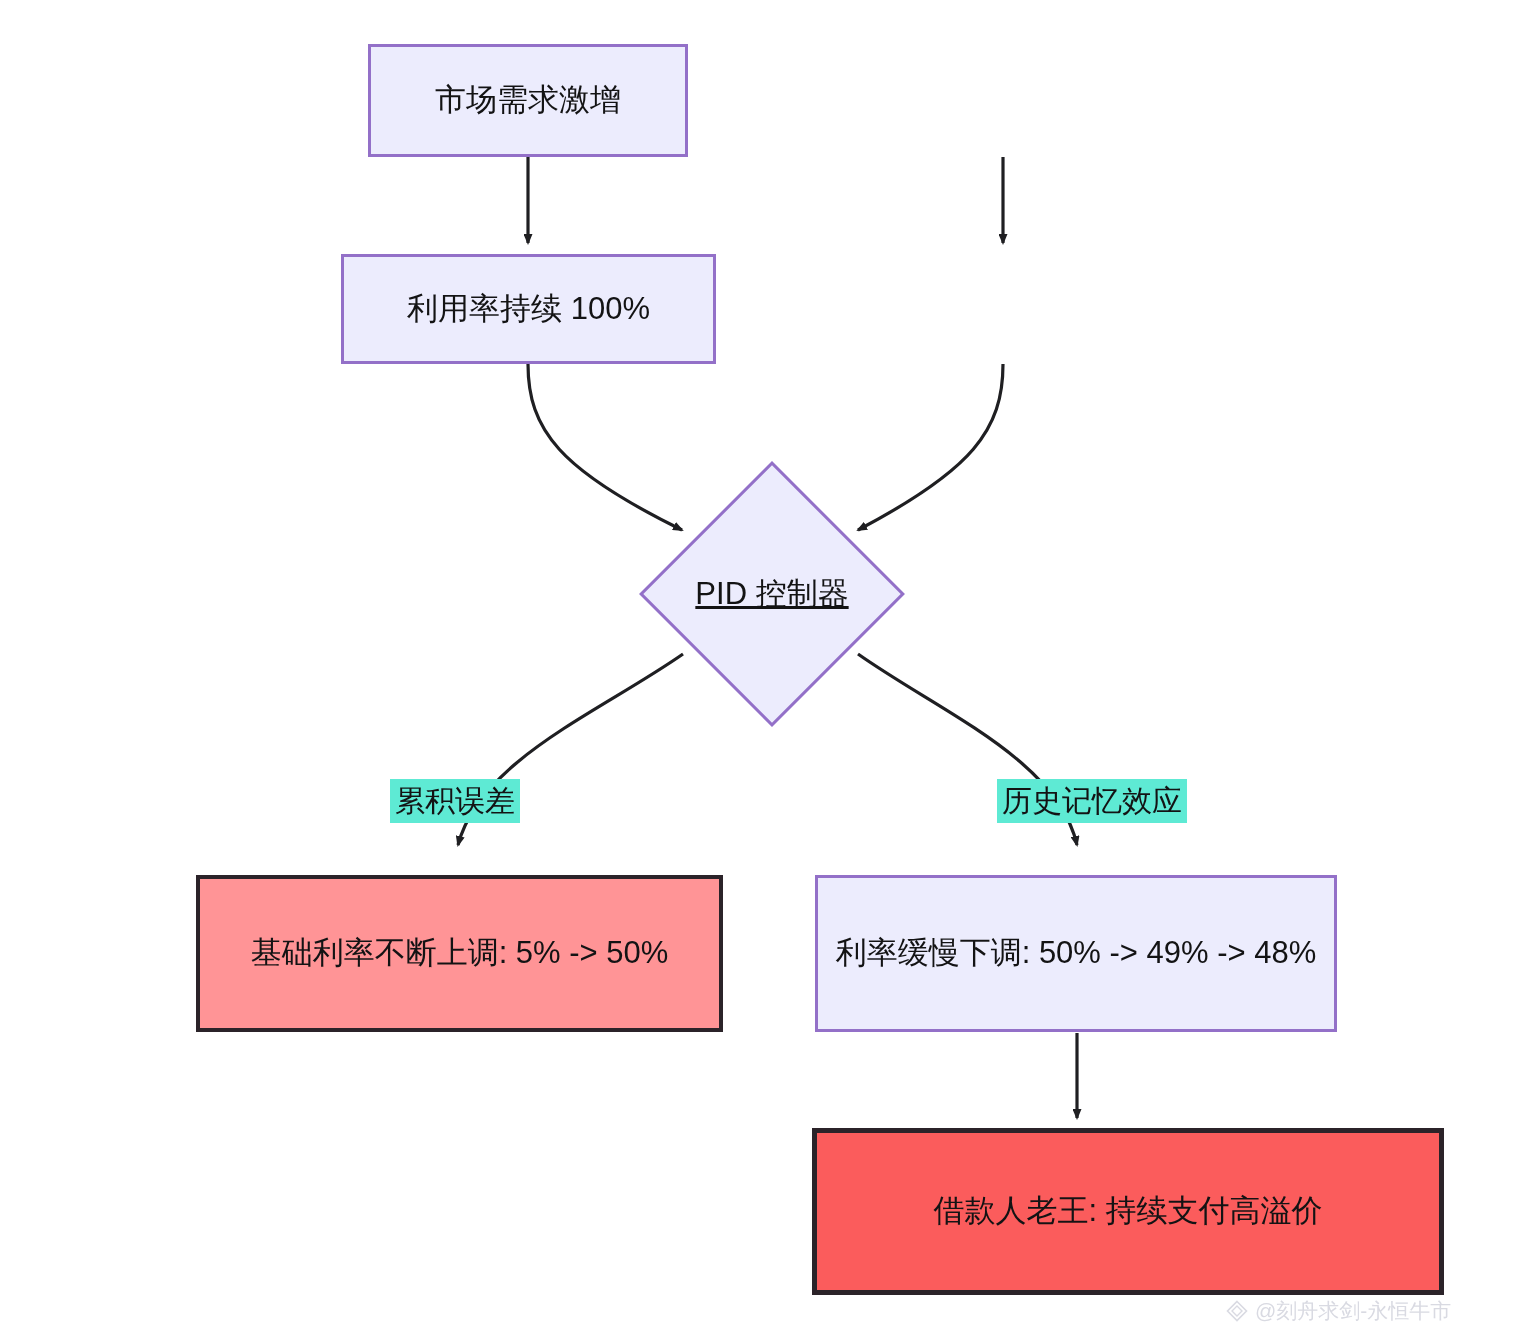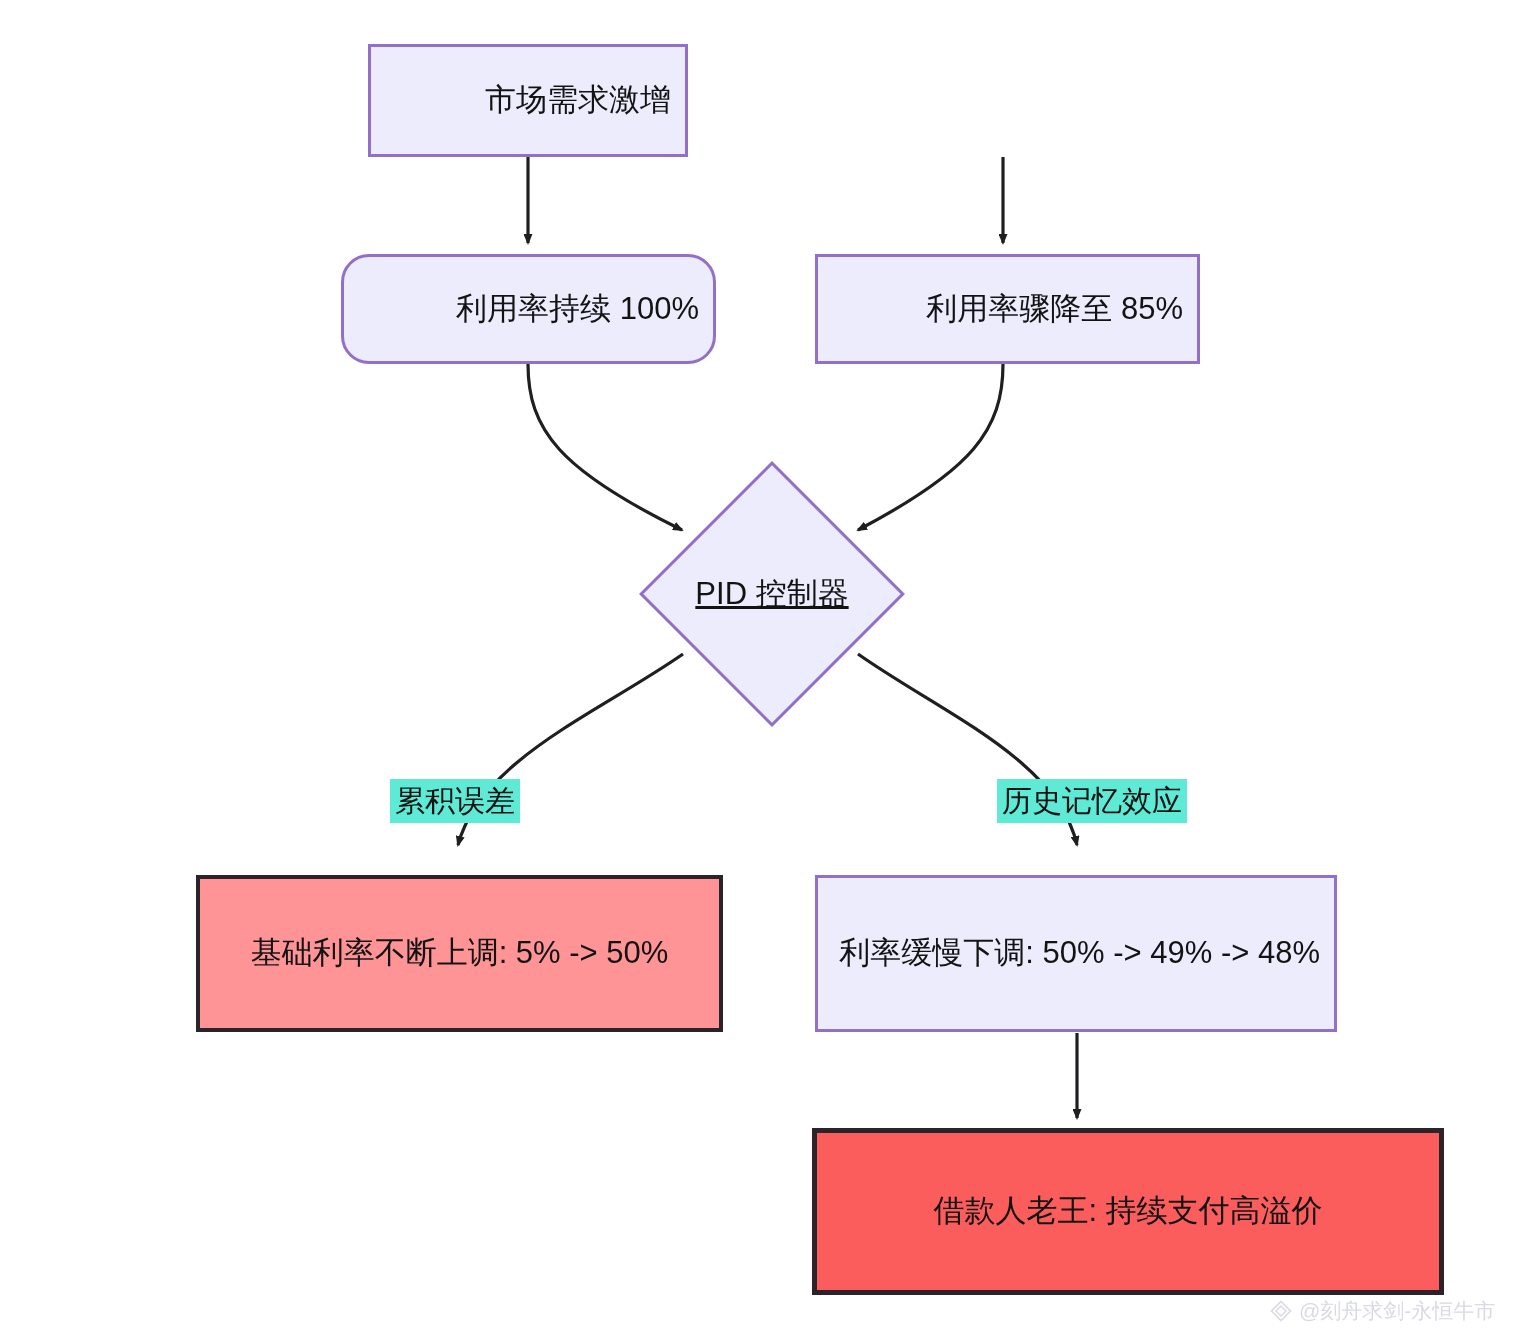--- a/index.html
+++ b/index.html
@@ -35,21 +35,20 @@
     line-height: 1.5;
     color: #131314;
     white-space: pre-wrap;
     z-index: 2;
   }
   .node-proc {
     background: #ececfd;
     border: 3px solid #9370c8;
     font-size: 31px;
     padding: 14px 14px;
-    justify-content: flex-end;
   }
   .node-danger {
     background: #ff9496;
     border: 4px solid #2b2329;
     font-size: 31px;
     padding: 6px 14px;
   }
   .node-danger-strong {
     background: #fb5c5c;
     border: 5px solid #2b2329;
@@ -129,27 +128,24 @@
     <path d="M858,654 C940,712 1058,760 1077,845" fill="none" stroke="#1f1f22" stroke-width="3.2" marker-end="url(#arrowhead)"></path>
 
     <path d="M1077,1033 L1077,1118" fill="none" stroke="#1f1f22" stroke-width="3.2" marker-end="url(#arrowhead)"></path>
   </svg>
 
   <div class="node node-proc" style="left:368px; top:44px; width:320px; height:113px;">
     <span>市场需求激增</span>
   </div>
 
 
-  <div class="node node-proc" style="left:341px; top:254px; width:375px; height:110px;border-radius:28px;">
+  <div class="node node-proc" style="left:341px; top:254px; width:375px; height:110px;">
     <span>利用率持续 100%</span>
   </div>
 
-  <div class="node node-proc" style="left:815px; top:254px; width:385px; height:110px;">
-    <span>利用率骤降至 85%</span>
-  </div>
 
   <div class="node node-decision" style="left:636px; top:461px;">
     <div class="diamond-shape"></div>
     <span class="diamond-label">PID 控制器</span>
   </div>
 
   <div class="edge-label" style="left:390px; top:779px;">
     <span>累积误差</span>
   </div>
 
@@ -162,21 +158,21 @@
   </div>
 
   <div class="node node-proc" style="left:815px; top:875px; width:522px; height:157px;">
     <span>利率缓慢下调: 50% -&gt; 49% -&gt; 48%</span>
   </div>
 
   <div class="node node-danger-strong" style="left:812px; top:1128px; width:632px; height:167px;">
     <span>借款人老王: 持续支付高溢价</span>
   </div>
 
-  <div class="watermark" style="left:1270px; top:1297px;">
+  <div class="watermark" style="left:1226px; top:1297px;">
     <span>
       <svg width="22" height="22" viewBox="0 0 22 22">
         <path d="M11 1.5 L20.5 11 L11 20.5 L1.5 11 Z" fill="none" stroke="#d9dae2" stroke-width="1.6"></path>
         <path d="M11 6 L16 11 L11 16 L6 11 Z" fill="none" stroke="#d9dae2" stroke-width="1.4"></path>
       </svg>
     </span>
     <span>@刻舟求剑-永恒牛市</span>
   </div>
 
 </div>

